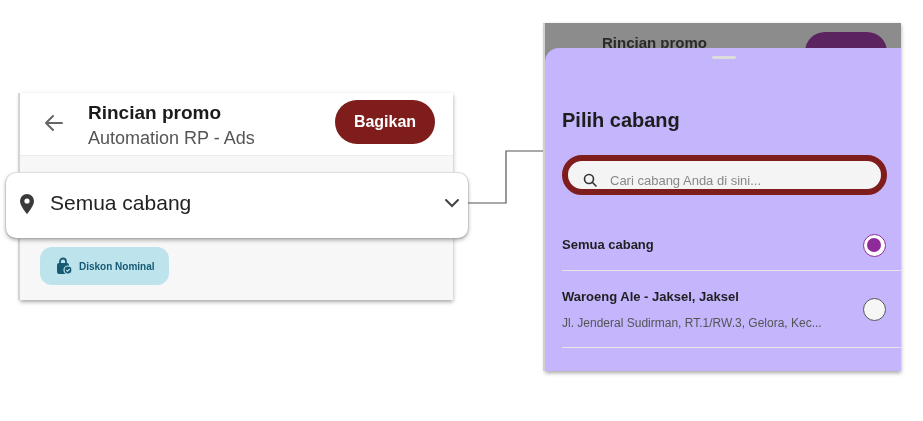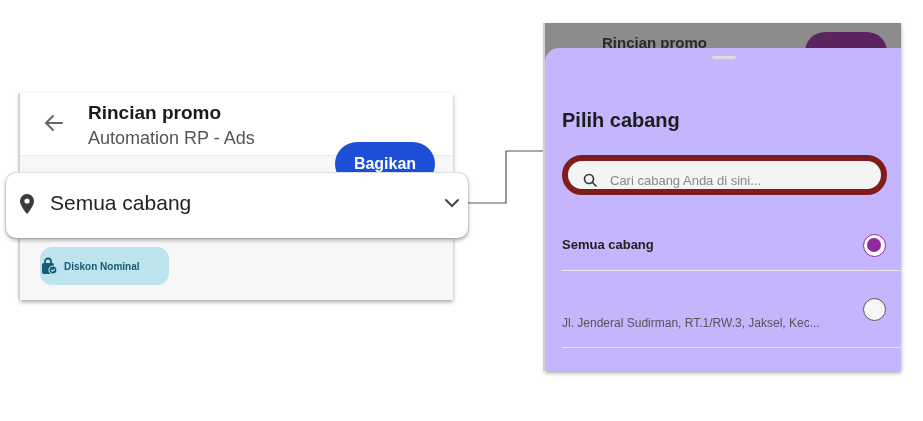--- a/index.html
+++ b/index.html
@@ -14,28 +14,28 @@
   }
   .left-header {
     position: absolute; left: 0; top: 0; width: 433px; height: 63px;
     background: #ffffff; border-bottom: 1px solid #ececec;
   }
   .back-icon { position: absolute; left: 22px; top: 18px; width: 24px; height: 24px; }
   .title { position: absolute; left: 68px; top: 9px; font-size: 19px; font-weight: 700; color: #1b1b1b; }
   .subtitle { position: absolute; left: 68px; top: 35px; font-size: 18px; color: #555555; }
   .share-btn {
     position: absolute; left: 315px; top: 7px; width: 100px; height: 44px;
-    background: #1d4ed8; color: #fff; border-radius: 22px; border: none;
+    background: #7f1d1d; color: #fff; border-radius: 22px; border: none;
     font-family: "Liberation Sans", sans-serif; font-size: 16px; font-weight: 700;
-    display: flex; align-items: center; justify-content: center; margin-top: 42px;
+    display: flex; align-items: center; justify-content: center;
   }
   .badge {
     position: absolute; left: 20px; top: 154px; width: 129px; height: 38px;
     background: #bde3ec; border-radius: 12px;
-    display: flex; align-items: center; 
+    display: flex; align-items: center; padding-left: 15px;
   }
   .badge-icon { width: 18px; height: 18px; margin-right: 6px; }
   .badge-label { font-size: 10px; font-weight: 700; color: #175a74; }
 
   
   .branch-select {
     position: absolute; left: 6px; top: 173px; width: 462px; height: 65px;
     background: #ffffff; border-radius: 10px;
     box-shadow: 0 2px 4px rgba(0,0,0,0.35), 0 0 0 1px #e8e8e8;
   }
@@ -138,17 +138,18 @@
       </svg>
       <input class="search-input" placeholder="Cari cabang Anda di sini..." style="">
     </div>
 
     <div class="option opt1">
       <div class="opt-title">Semua cabang</div>
       <div class="radio"></div>
     </div>
 
     <div class="option opt2">
-      <div class="opt-sub">Jl. Jenderal Sudirman, RT.1/RW.3, Jaksel, Kec...</div>
+      <div class="opt-title">Waroeng Ale - Jaksel, Jaksel</div>
+      <div class="opt-sub">Jl. Jenderal Sudirman, RT.1/RW.3, Gelora, Kec...</div>
       <div class="radio"></div>
     </div>
   </div>
 </div>
 
 </body></html>

